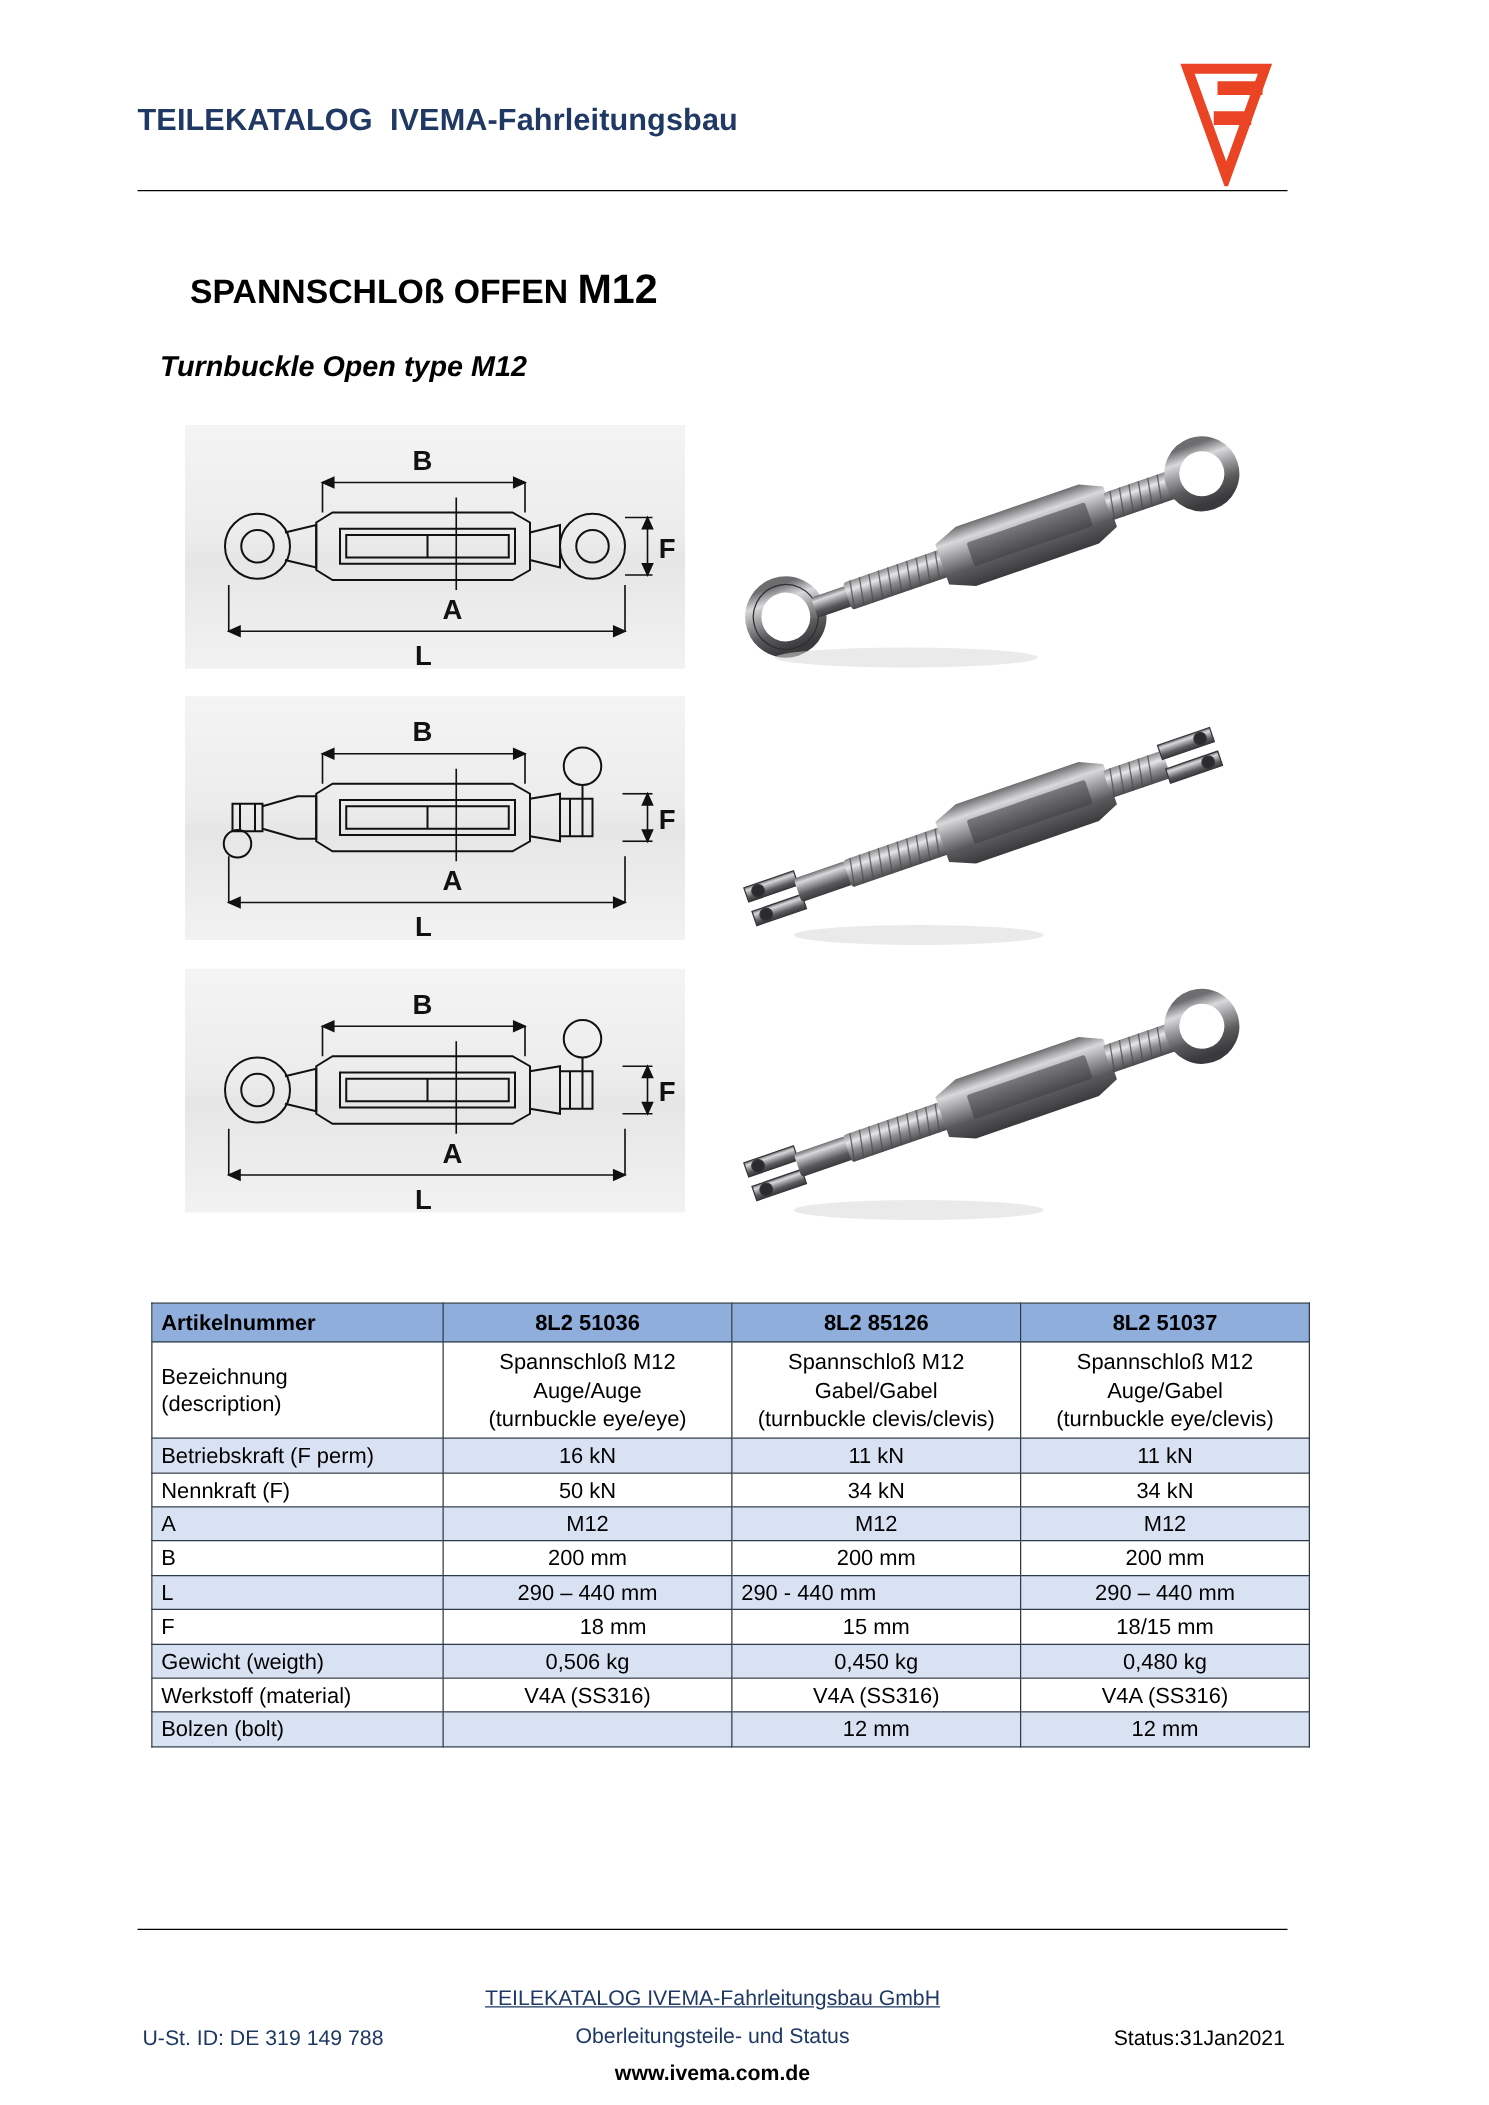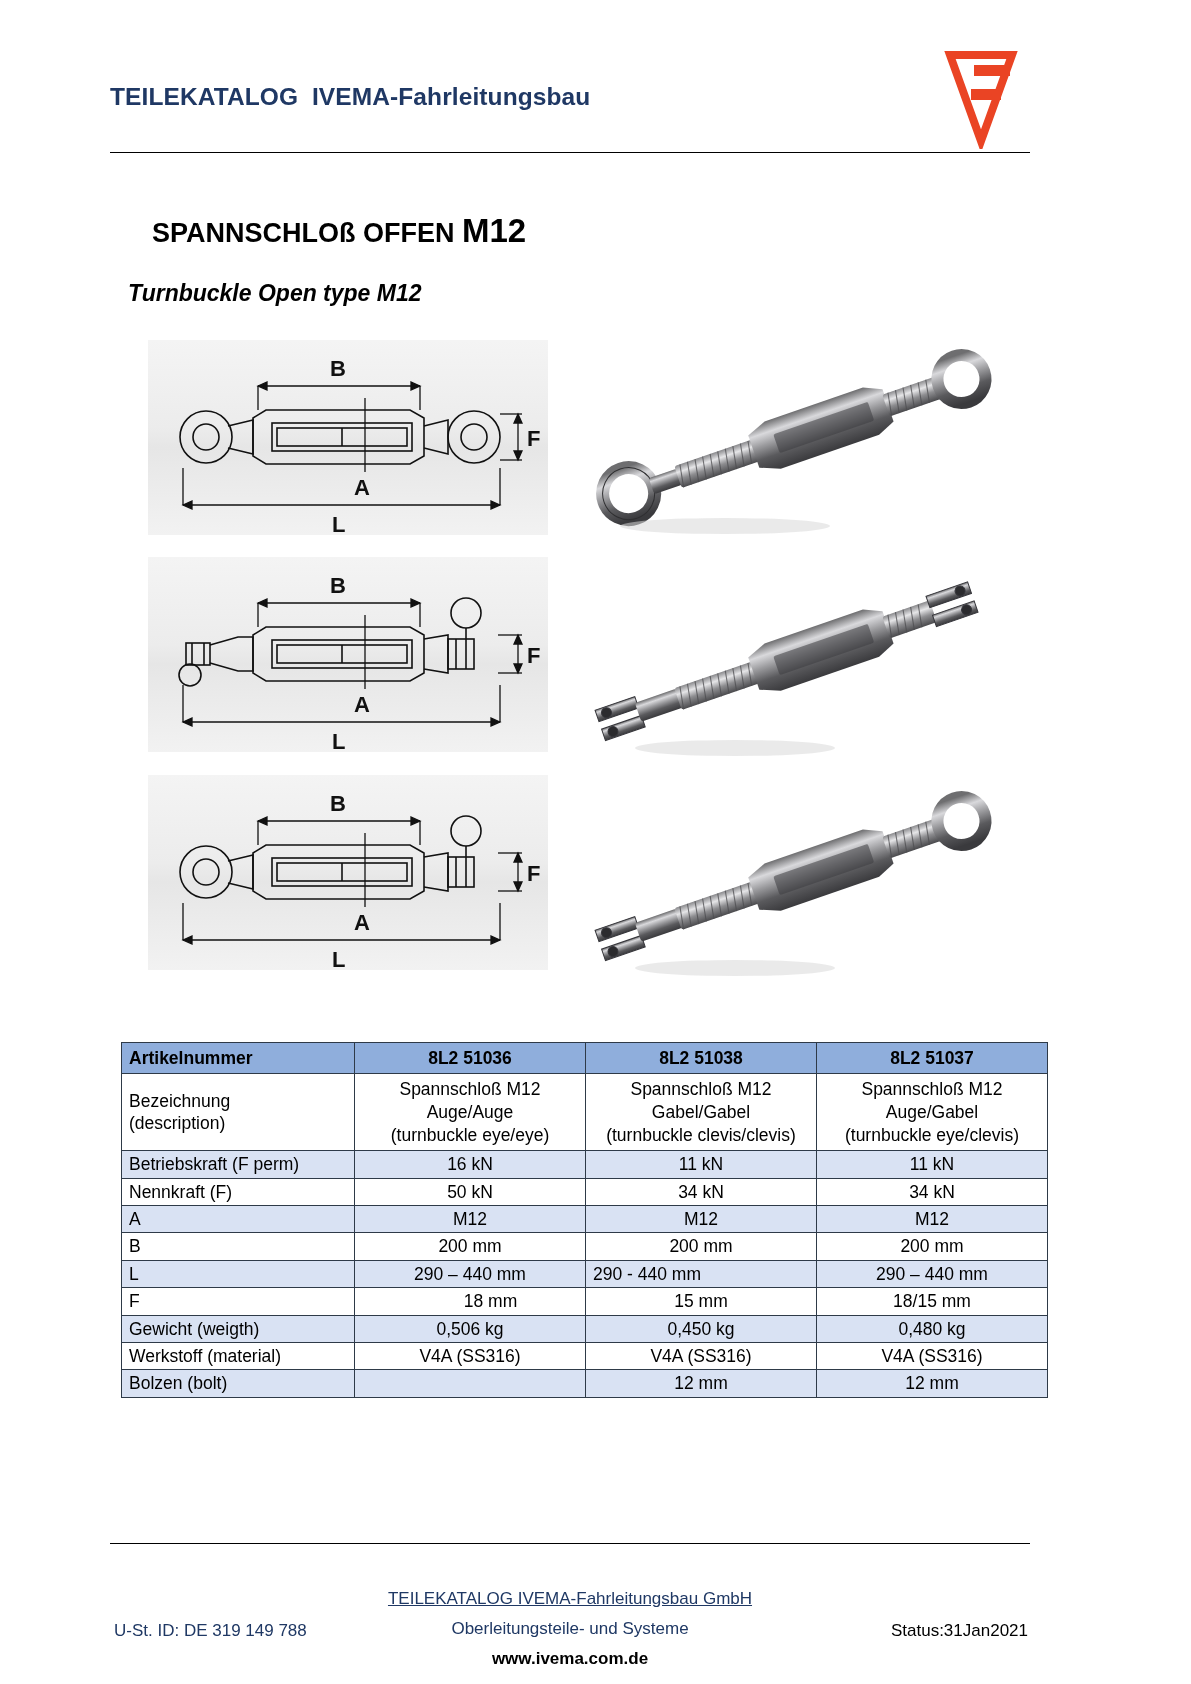--- a/index.html
+++ b/index.html
@@ -491,21 +491,21 @@
       </g>
       <ellipse cx="160" cy="196" rx="100" ry="8" fill="#d8d8d8" opacity="0.55"></ellipse>
     </svg>
   </div>
 
   <table class="spec-table">
     <thead>
       <tr>
         <th class="label-head col-label">Artikelnummer</th>
         <th class="num-head col-val">8L2 51036</th>
-        <th class="num-head col-val">8L2 51038</th>
+        <th class="num-head col-val">8L2 85126</th>
         <th class="num-head col-val">8L2 51037</th>
       </tr>
     </thead>
     <tbody>
         <tr class="plain">
           <td class="row-label col-label" style="white-space: pre-line;">Bezeichnung
 (description)</td>
           <td class="col-val desc-cell" style="white-space: pre-line; text-align: center;">Spannschloß M12
 Auge/Auge
 (turnbuckle eye/eye)</td>
@@ -574,21 +574,21 @@
   </table>
 
   <div class="footer-rule"></div>
   <div class="footer">
     <div class="f-left">
       <div>U-St. ID: DE 319 149 788</div>
       
     </div>
     <div class="f-center">
       <div class="f-link">TEILEKATALOG  IVEMA-Fahrleitungsbau GmbH</div>
-      <div>Oberleitungsteile- und Systeme</div>
+      <div>Oberleitungsteile- und Status</div>
       <div class="f-url">www.ivema.com.de</div>
     </div>
     <div class="f-right">
       <div class="f-status">Status:31Jan2021</div>
       
       
     </div>
   </div>
 
 </div>

